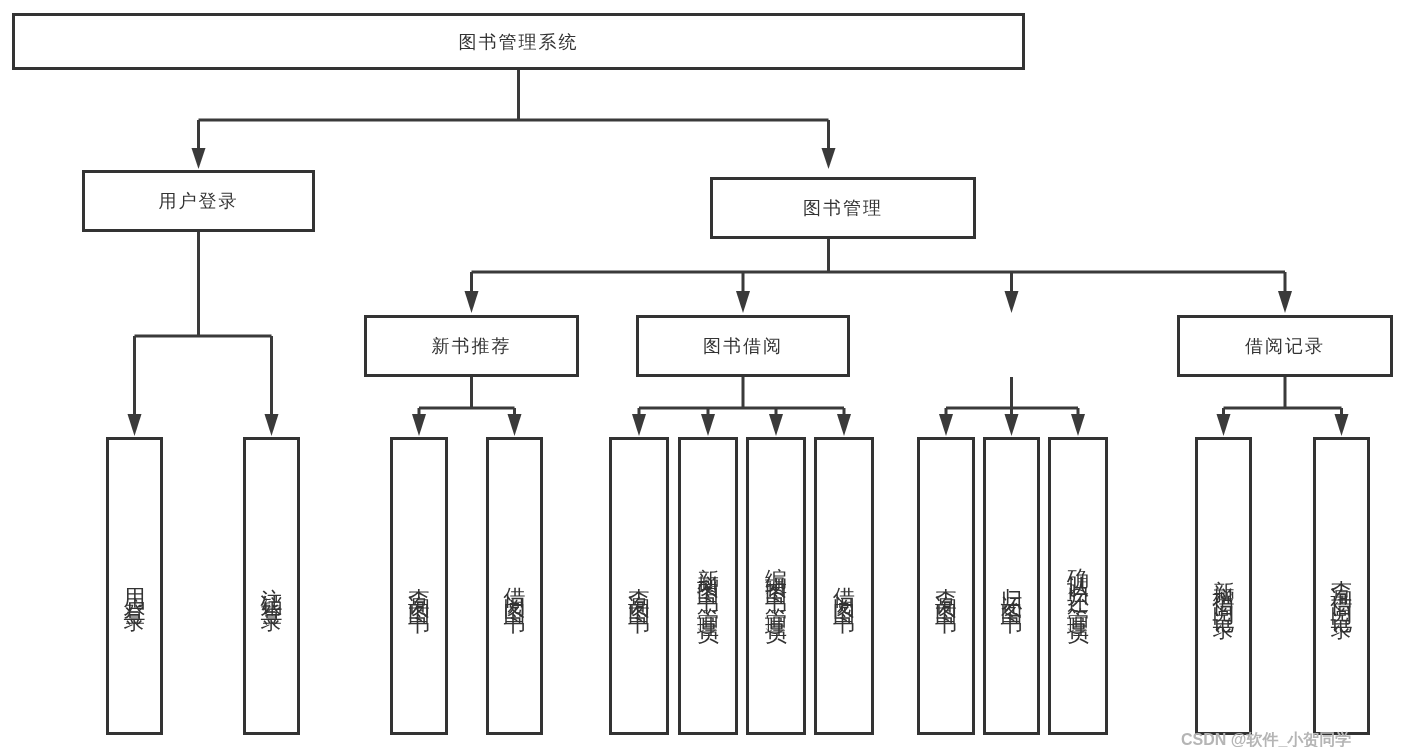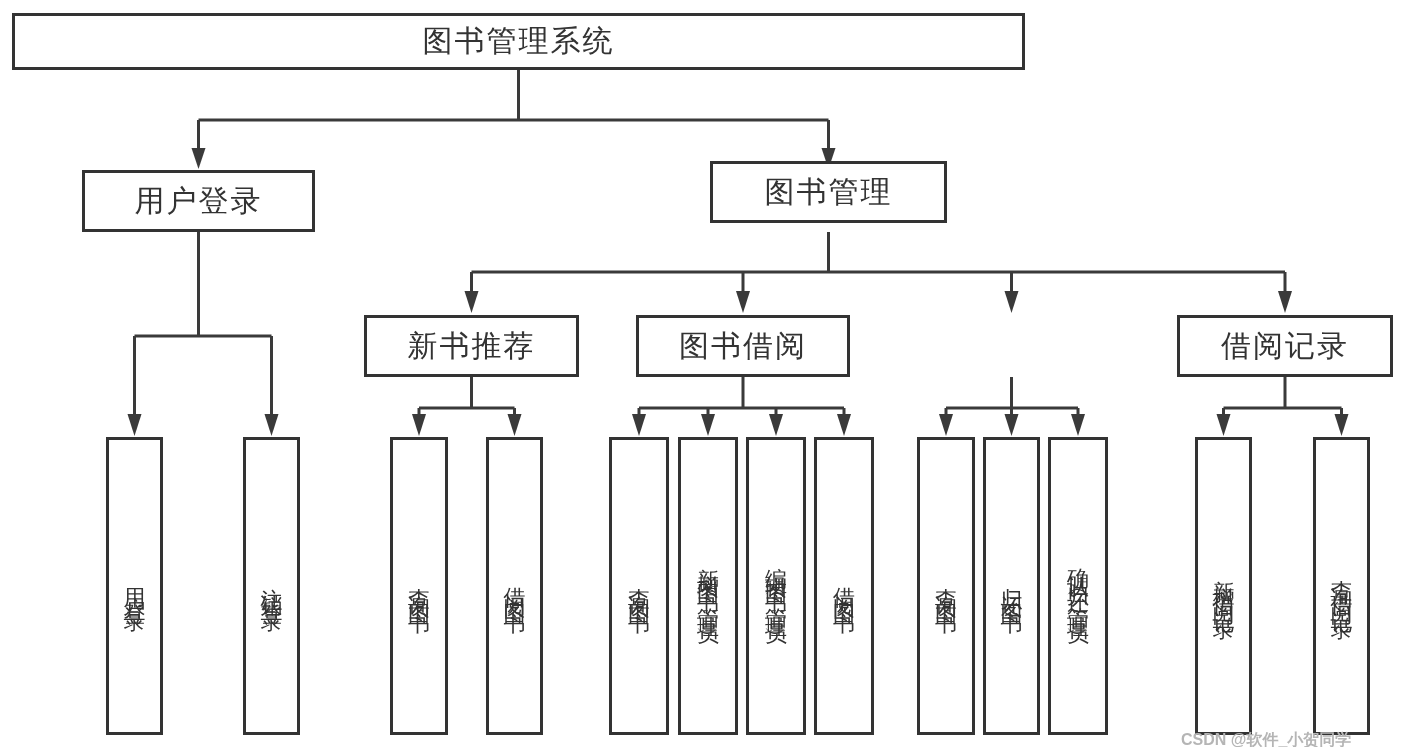--- a/index.html
+++ b/index.html
@@ -36,21 +36,21 @@
     position: absolute;
     box-sizing: border-box;
     background: #ffffff;
     border: 3px solid #333333;
     display: flex;
     align-items: center;
     justify-content: center;
     color: #333333;
   }
   .node.h span {
-    font-size: 30px;
+    font-size: 18px;
     letter-spacing: 2px;
     white-space: nowrap;
   }
   .node.v span {
     writing-mode: vertical-rl;
     text-orientation: mixed;
     font-size: 22px;
     letter-spacing: 8px;
     line-height: 1;
     white-space: nowrap;
@@ -107,21 +107,21 @@
     <polygon points="1334.5,414 1348.5,414 1341.5,436"></polygon>
   </svg>
 
   <div class="node h" style="left:12px;top:13px;width:1013px;height:57px">
     <span>图书管理系统</span>
   </div>
 
   <div class="node h" style="left:82px;top:170px;width:233px;height:62px">
     <span>用户登录</span>
   </div>
-  <div class="node h" style="left:710px;top:161px;width:237px;height:62px">
+  <div class="node h" style="left:710px;top:177px;width:266px;height:62px">
     <span>图书管理</span>
   </div>
 
   <div class="node h" style="left:364px;top:315px;width:215px;height:62px">
     <span>新书推荐</span>
   </div>
   <div class="node h" style="left:636px;top:315px;width:214px;height:62px">
     <span>图书借阅</span>
   </div>
   <div class="node h" style="left:1177px;top:315px;width:216px;height:62px">

